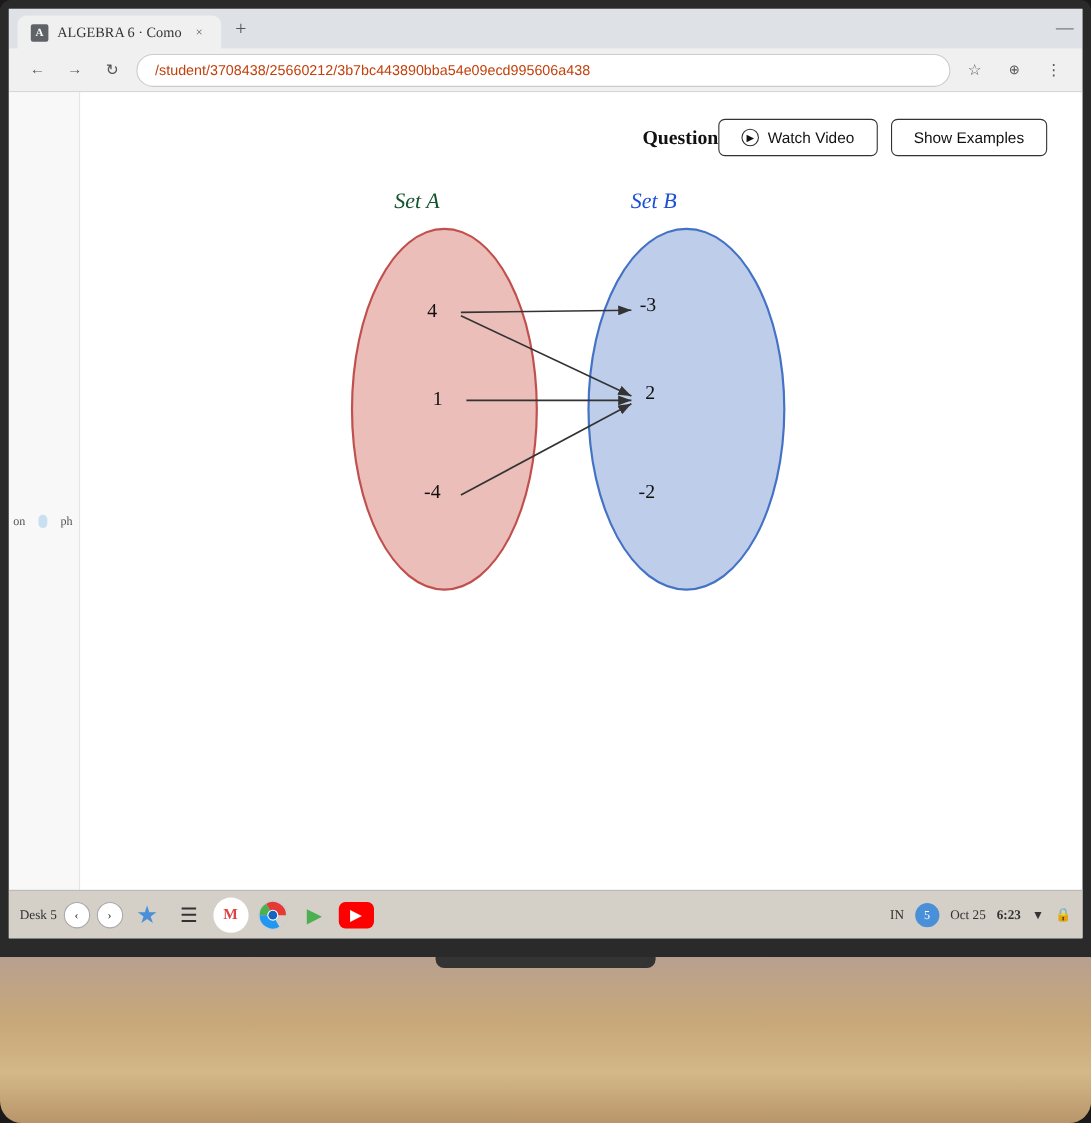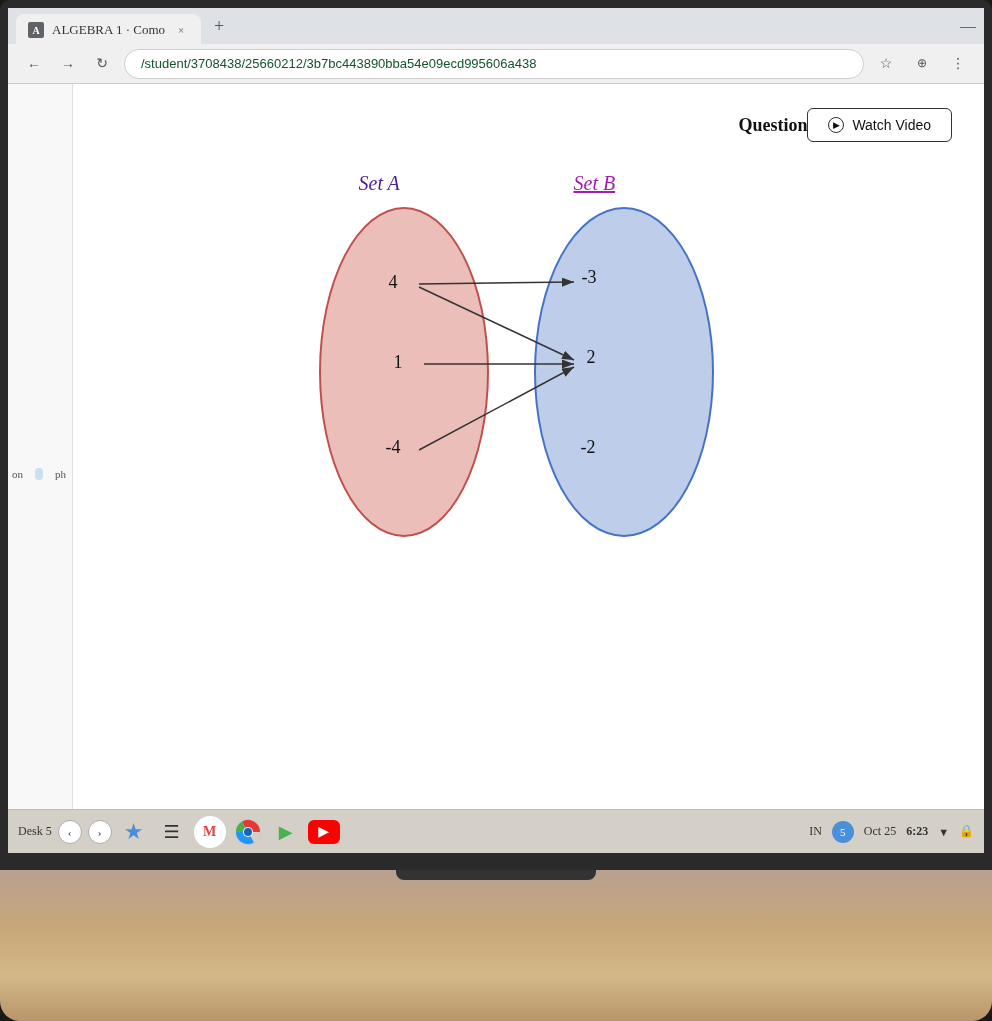--- a/index.html
+++ b/index.html
@@ -96,21 +96,21 @@
       border-bottom: 1px solid #ccc;
     }
 
     .address-bar {
       flex: 1;
       background: #fff;
       border: 1px solid #ccc;
       border-radius: 20px;
       padding: 4px 16px;
       font-size: 13px;
-      color: #14532d;
+      color: #c2410c;
       outline: none;
       height: 30px;
     }
 
     .nav-icons {
       display: flex; gap: 6px; align-items: center;
     }
 
     .nav-icon {
       width: 28px; height: 28px;
@@ -236,32 +236,31 @@
       position: relative;
       width: 500px;
       height: 420px;
     }
 
     .set-label-a {
       position: absolute;
       top: 0;
       left: 80px;
       font-size: 20px;
-      color: #4c1d95;
+      color: #14532d;
       font-style: italic;
     }
 
     .set-label-b {
       position: absolute;
       top: 0;
       left: 295px;
       font-size: 20px;
-      color: #a21caf;
+      color: #1d4ed8;
       font-style: italic;
-      text-decoration: underline;
     }
 
     
     .oval-a {
       position: absolute;
       top: 35px;
       left: 40px;
       width: 170px;
       height: 330px;
       background: rgba(210, 110, 100, 0.45);
@@ -386,21 +385,21 @@
 <div class="laptop-outer">
   <div class="screen">
 
     <div class="browser-chrome">
 
       <div class="tab-bar">
         <div class="tab-active">
           <div class="tab-favicon">
             <span style="color:#fff;font-size:10px;font-weight:bold;">A</span>
           </div>
-          <span style="font-size:13px;color:#333;">ALGEBRA 1 · Como</span>
+          <span style="font-size:13px;color:#333;">ALGEBRA 6 · Como</span>
           <div class="tab-close">×</div>
         </div>
         <div class="tab-add">+</div>
         <div style="margin-left:auto;display:flex;align-items:center;gap:8px;">
           <span style="font-size:16px;color:#555;cursor:pointer;">—</span>
         </div>
       </div>
 
       <div class="address-bar-row">
         <div class="nav-icons">
@@ -439,20 +438,23 @@
       </div>
 
       <div class="main-area">
 
         <div class="question-header">
           <span class="question-label">Question</span>
           <div class="header-buttons">
             <button class="btn-watch">
               <div class="play-icon">▶</div>
               <span>Watch Video</span>
+            </button>
+            <button class="btn-examples">
+              <span>Show Examples</span>
             </button>
           </div>
         </div>
 
 
         <div class="diagram-area">
           <div class="diagram-container">
 
             <div class="set-label-a">Set A</div>
             <div class="set-label-b">Set B</div>

